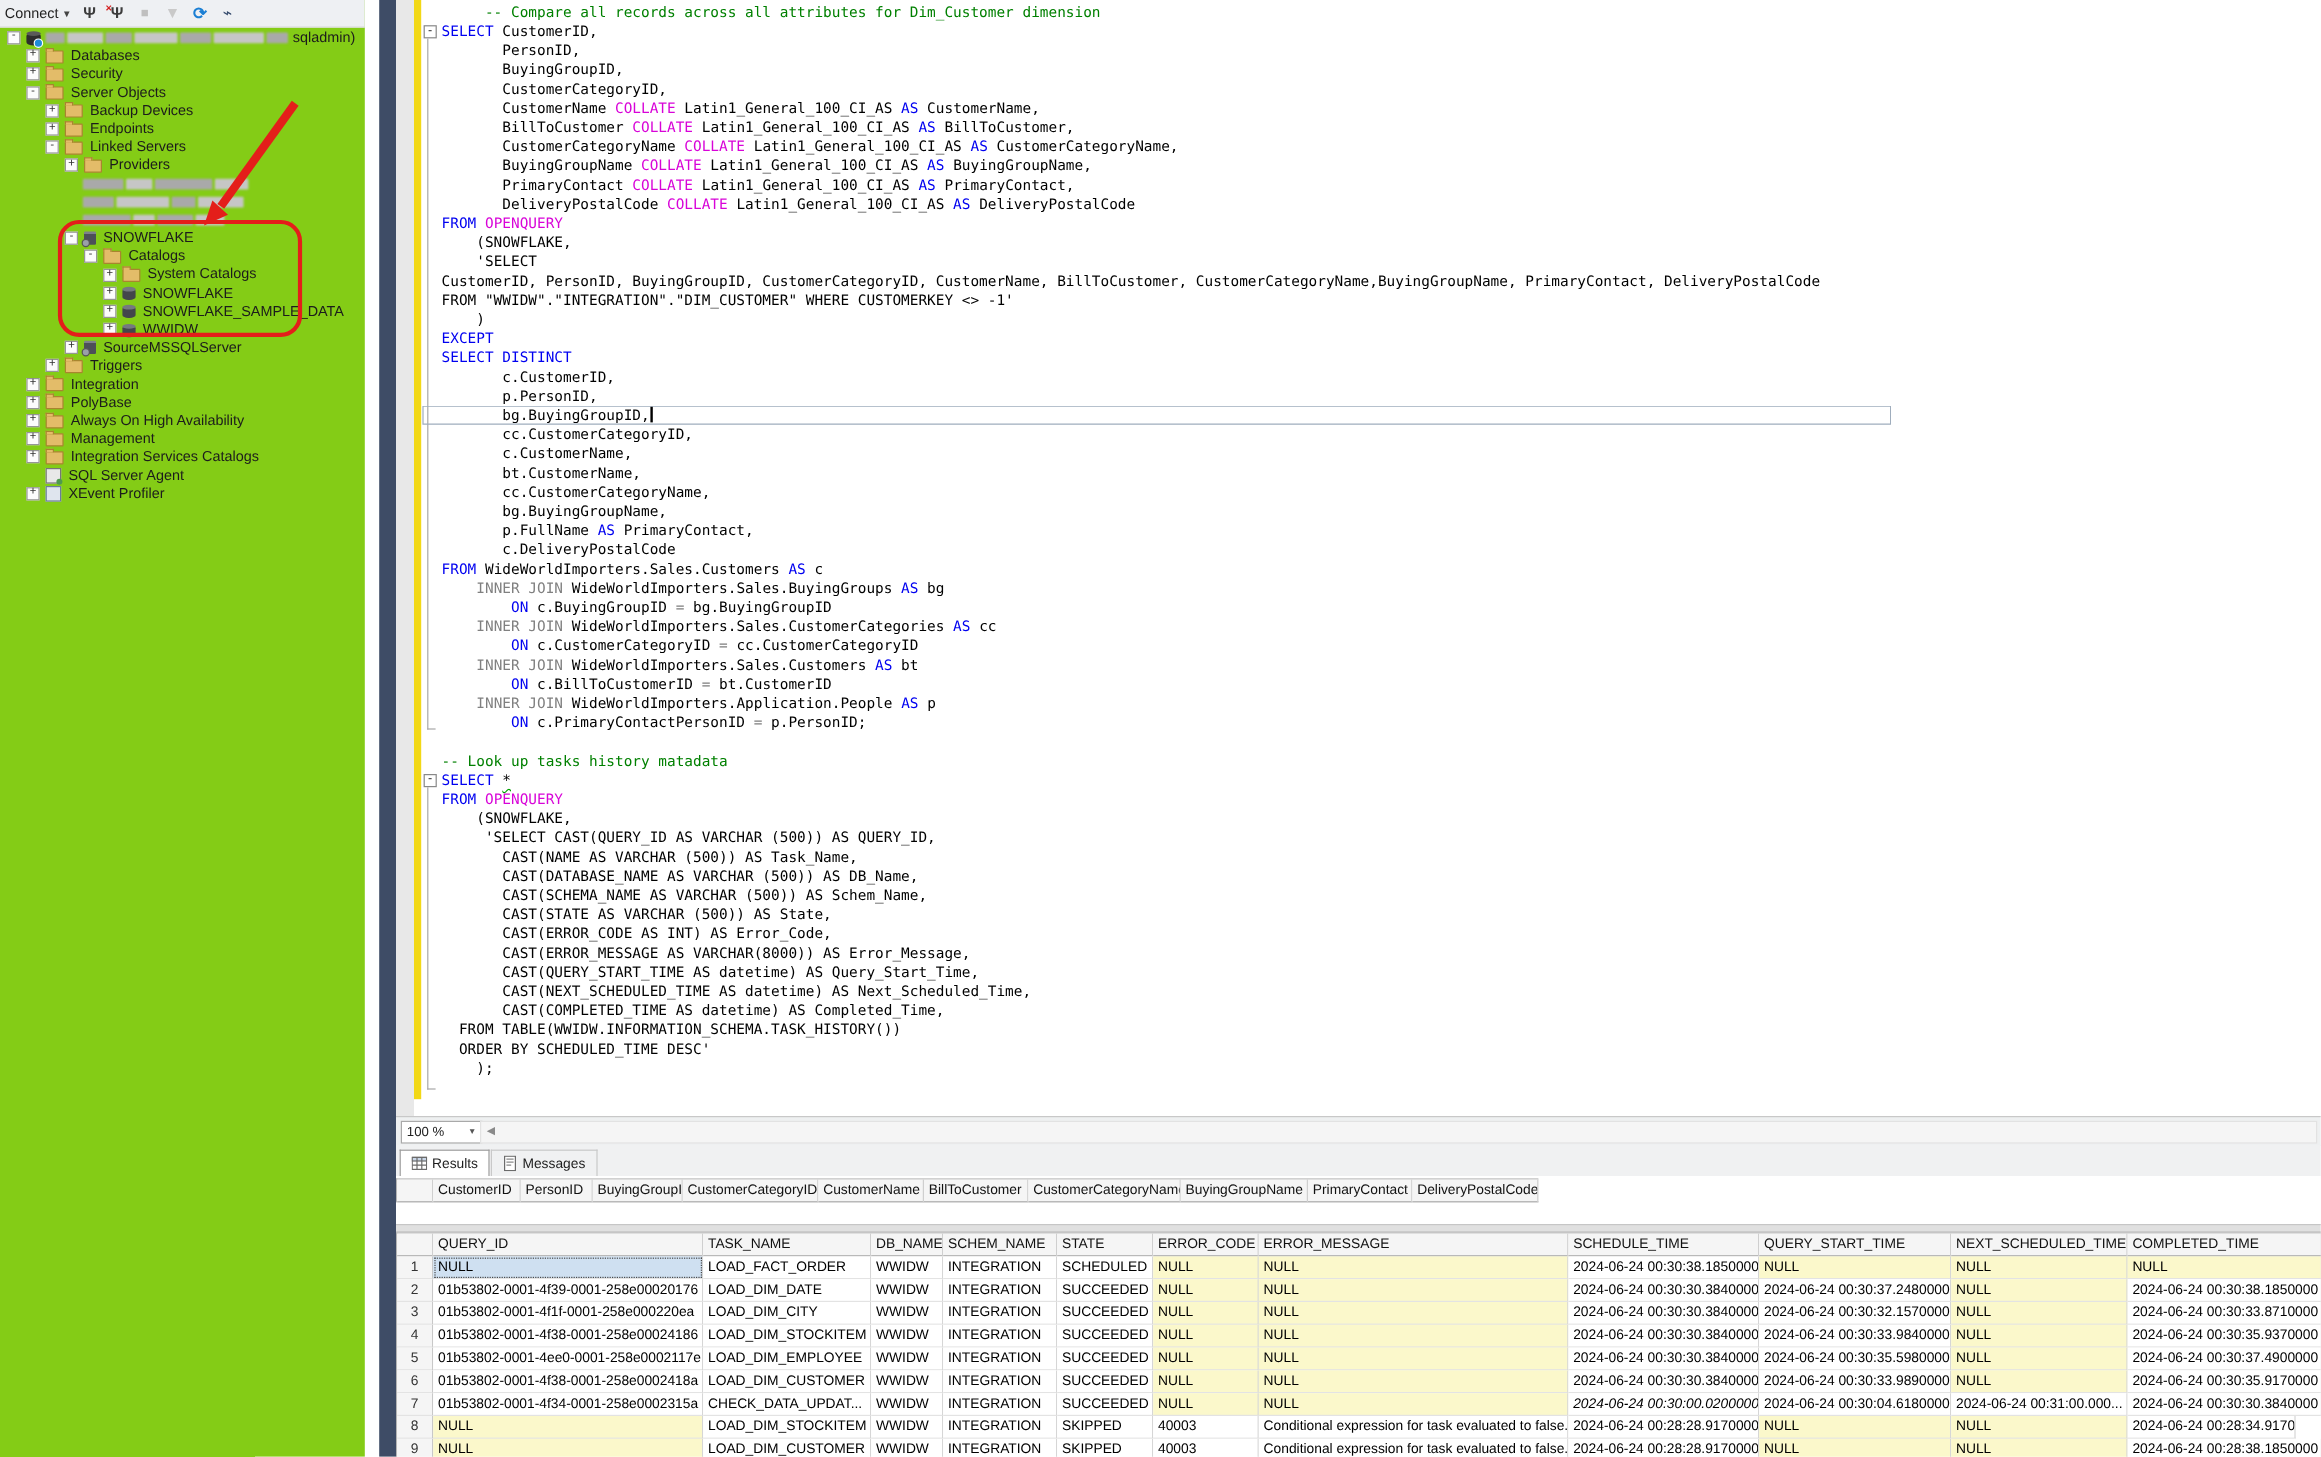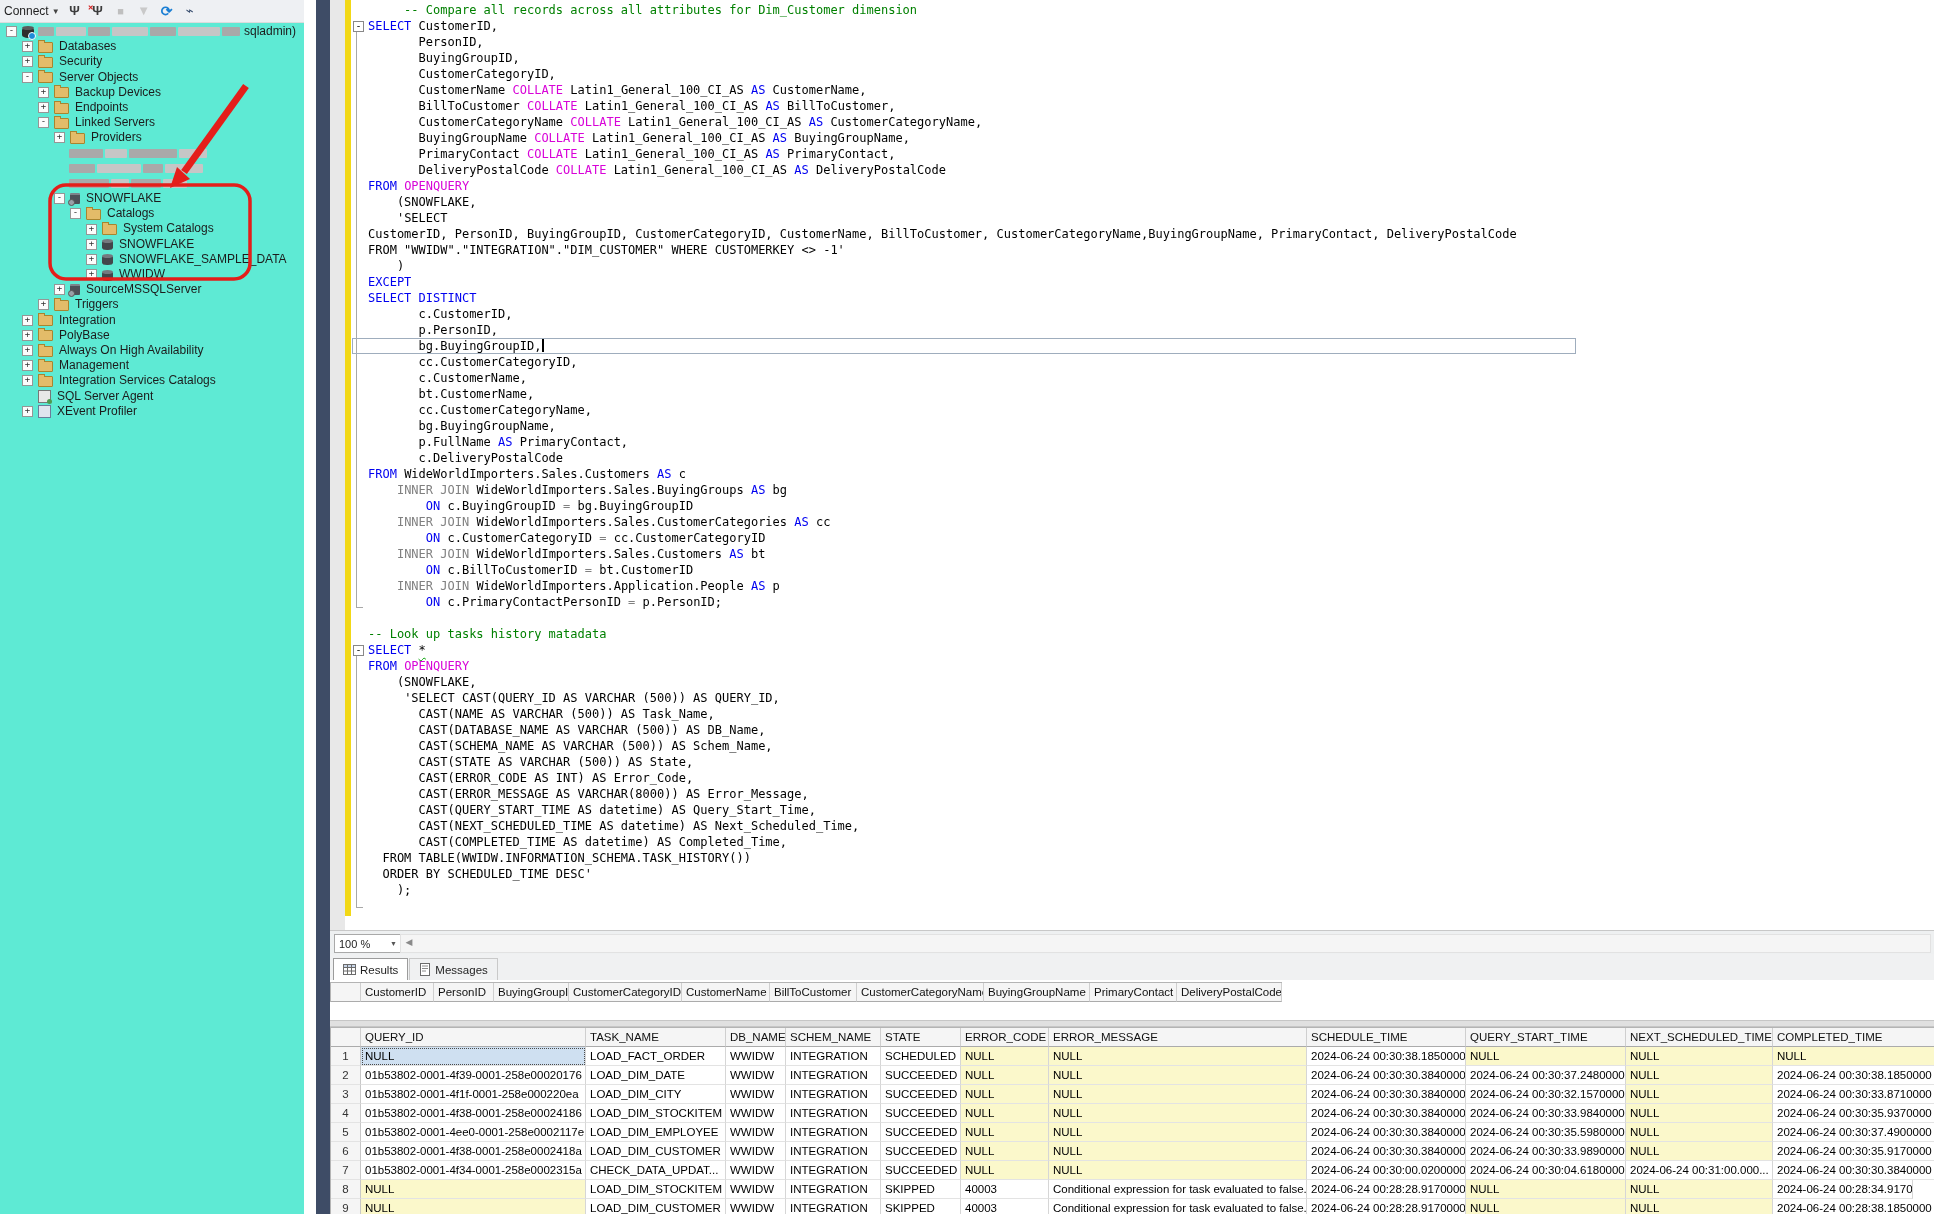--- a/index.html
+++ b/index.html
@@ -1,20 +1,20 @@
 <!DOCTYPE html>
 <html><head>
 <meta charset="utf-8">
 <style>
   html,body{margin:0;padding:0;}
   body{width:1934px;height:1214px;position:relative;overflow:hidden;background:#fff;
        font-family:"Liberation Sans",sans-serif;-webkit-font-smoothing:antialiased;}
 
   
-  .oe-pane{position:absolute;left:0;top:0;width:304px;height:1214px;background:#5eead4;}
+  .oe-pane{position:absolute;left:0;top:0;width:304px;height:1214px;background:#84cc16;}
   .oe-toolbar{height:22px;background:#eef0f3;border-bottom:1px solid #dcdcdc;display:flex;
               align-items:center;padding:0 4px;gap:7px;font-size:12px;color:#1e1e1e;}
   .oe-connect{display:flex;align-items:center;gap:3px;cursor:default;}
   .oe-caret{font-size:8px;color:#444;}
   .tbico{width:16px;text-align:center;font-size:13px;line-height:16px;display:inline-block;position:relative;}
   .ico-plug{color:#3c3c3c;font-weight:bold;}
   .ico-unplug{color:#3c3c3c;font-weight:bold;}
   .ico-unplug::after{content:"\2715";position:absolute;left:-2px;top:-3px;font-size:7px;color:#d42020;font-weight:bold;}
   .ico-stop{color:#bfbfbf;font-size:11px;}
   .ico-filter{color:#c9c9c9;}
@@ -482,21 +482,21 @@
     </div>
     <div class="grow">
       <div class="gcell rn" style="width: 30px;">7</div>
       <div class="gcell" style="width: 225px;">01b53802-0001-4f34-0001-258e0002315a</div>
       <div class="gcell" style="width: 140px;">CHECK_DATA_UPDAT...</div>
       <div class="gcell" style="width: 60px;">WWIDW</div>
       <div class="gcell" style="width: 95px;">INTEGRATION</div>
       <div class="gcell" style="width: 80px;">SUCCEEDED</div>
       <div class="gcell nullc" style="width: 88px;">NULL</div>
       <div class="gcell nullc" style="width: 258px;">NULL</div>
-      <div class="gcell" style="width: 159px;">2024-06-24 00:30:00.0200000</div>
+      <div class="gcell" style="width: 159px; font-style: italic;">2024-06-24 00:30:00.0200000</div>
       <div class="gcell" style="width: 160px;">2024-06-24 00:30:04.6180000</div>
       <div class="gcell" style="width: 147px;">2024-06-24 00:31:00.000...</div>
       <div class="gcell" style="width: 162px;">2024-06-24 00:30:30.3840000</div>
     </div>
     <div class="grow">
       <div class="gcell rn" style="width: 30px;">8</div>
       <div class="gcell nullc" style="width: 225px;">NULL</div>
       <div class="gcell" style="width: 140px;">LOAD_DIM_STOCKITEM</div>
       <div class="gcell" style="width: 60px;">WWIDW</div>
       <div class="gcell" style="width: 95px;">INTEGRATION</div>

